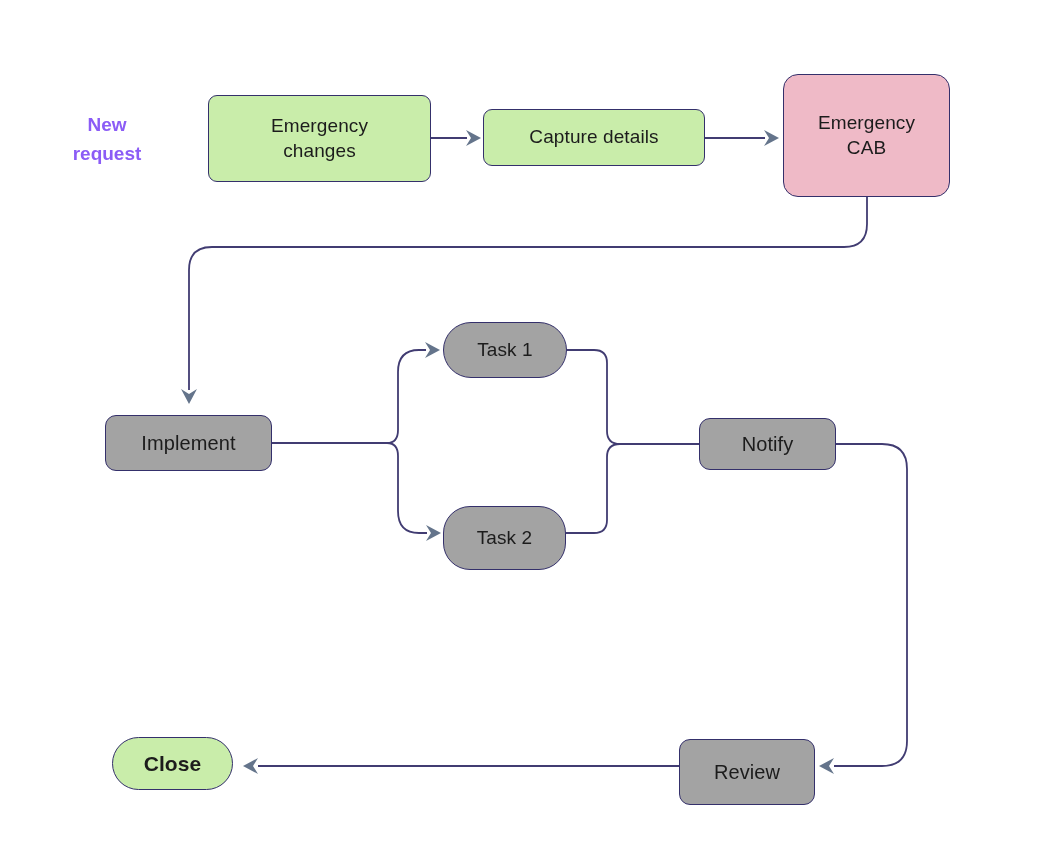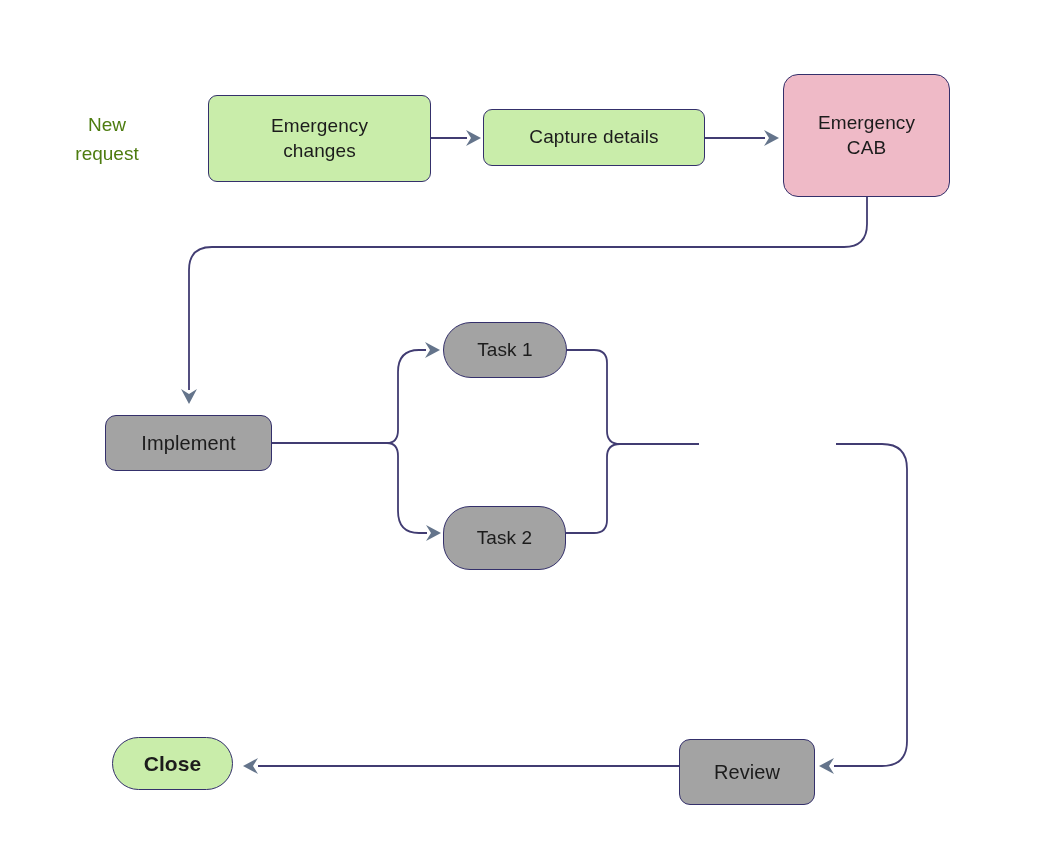--- a/index.html
+++ b/index.html
@@ -48,23 +48,23 @@
   .node.green  { background: #c9edaa; }
   .node.pink   { background: #efbac7; }
   .node.yellow { background: #a3a3a3; }
 
   .free-label {
     position: absolute;
     display: flex;
     align-items: center;
     justify-content: center;
     text-align: center;
-    color: #4d7c0f;
+    color: #8b5cf6;
     font-size: 19px;
-    font-weight: 400;
+    font-weight: 700;
     line-height: 1.55;
     white-space: pre-line;
   }
 
   
   #n-emergency-changes { left: 208px; top:  95px; width: 223px; height: 87px; border-radius: 9px;  }
   #n-capture-details   { left: 483px; top: 109px; width: 222px; height: 57px; border-radius: 9px;  }
   #n-emergency-cab     { left: 783px; top:  74px; width: 167px; height: 123px; border-radius: 15px; }
   #n-implement         { left: 105px; top: 415px; width: 167px; height: 56px; border-radius: 11px; font-size: 20px; text-align: center; }
   #n-task1             { left: 443px; top: 322px; width: 124px; height: 56px; border-radius: 28px; }
@@ -121,18 +121,19 @@
 
   <div class="node pink" id="n-emergency-cab">Emergency
 CAB</div>
 
   <div class="node yellow" id="n-implement">Implement</div>
 
   <div class="node yellow" id="n-task1">Task 1</div>
 
   <div class="node yellow" id="n-task2">Task 2</div>
 
+  <div class="node yellow" id="n-notify">Notify</div>
 
   <div class="node yellow" id="n-review">Review</div>
 
   <div class="node green" id="n-close">Close</div>
 
 </div>
 
 </body></html>

